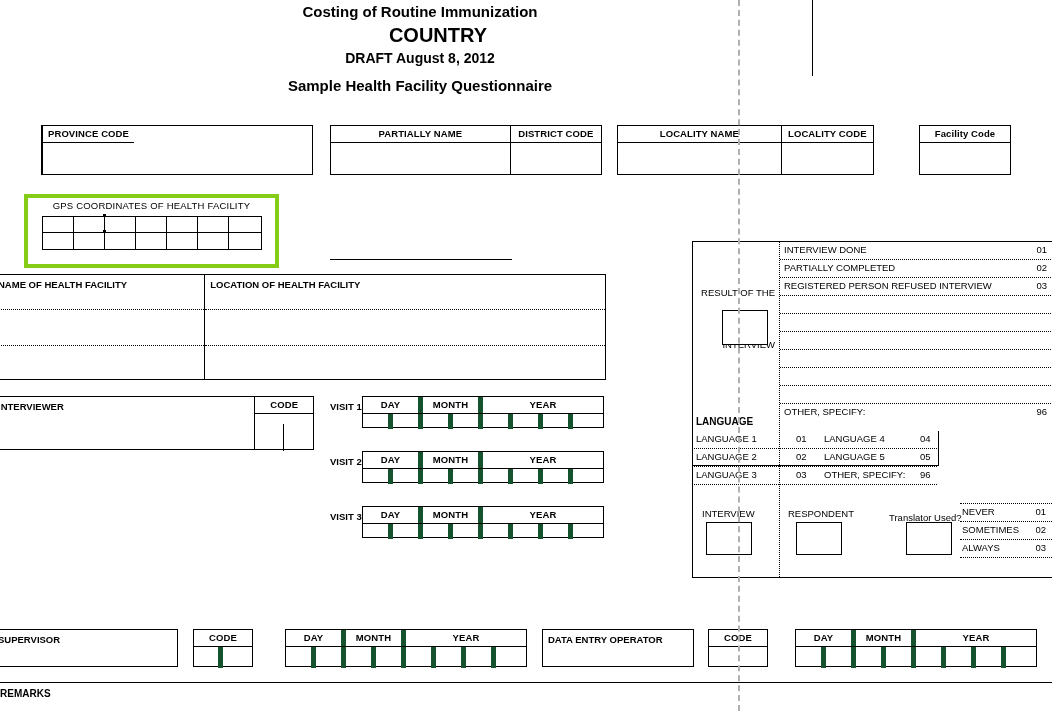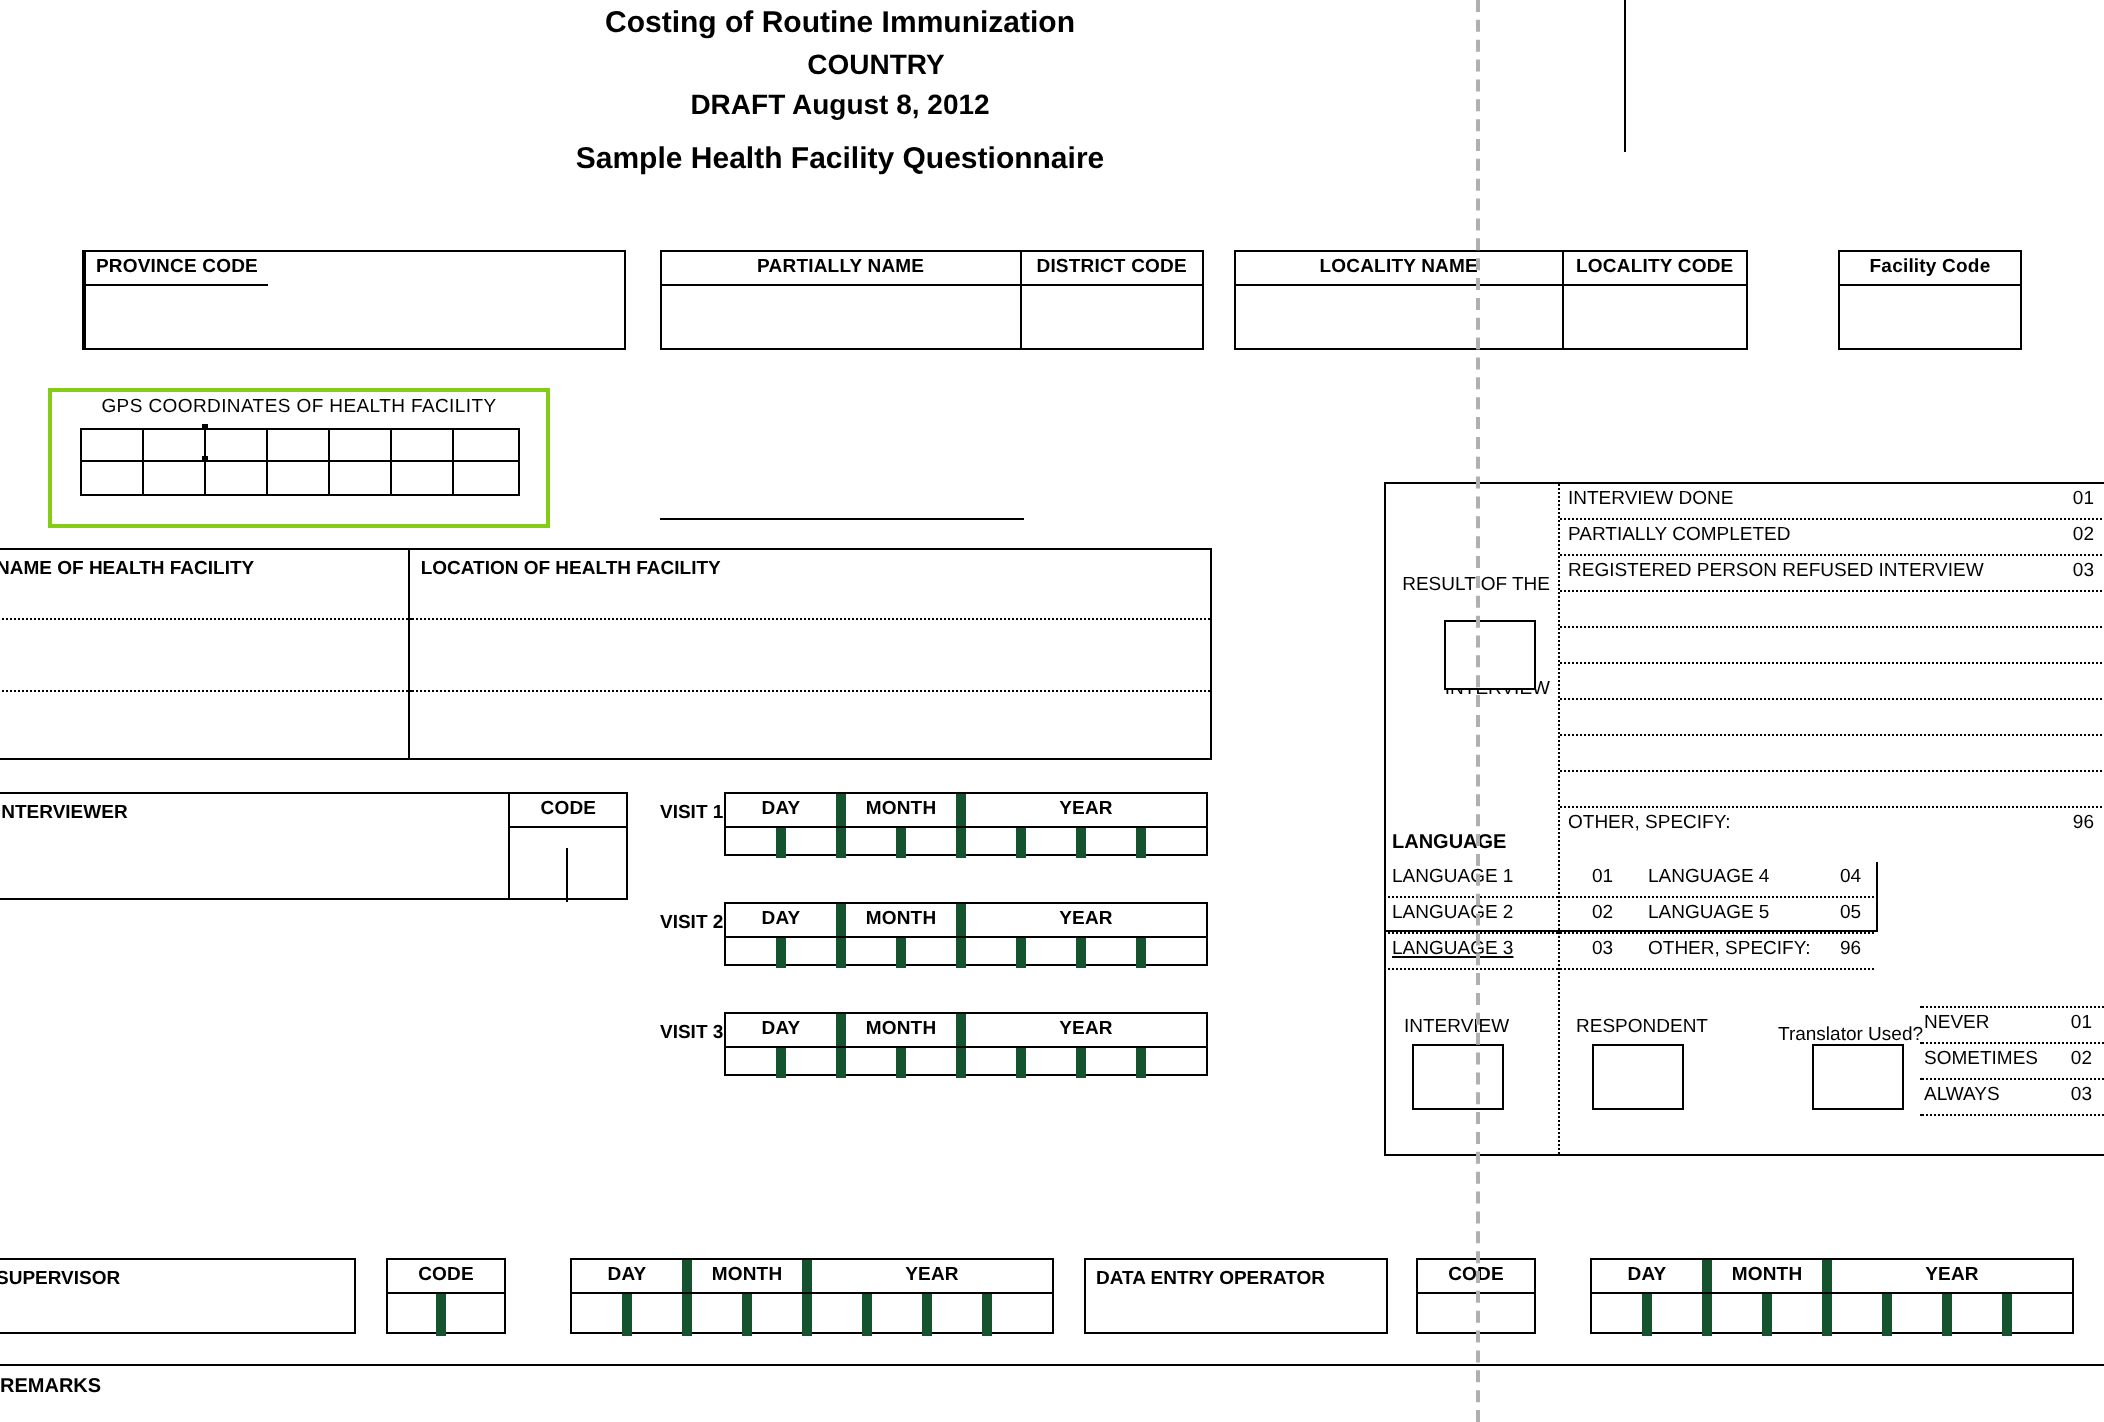--- a/index.html
+++ b/index.html
@@ -21,21 +21,21 @@
   
   .title-block {
     position: absolute;
     left: 0; top: 2px;
     width: 840px;
     text-align: center;
     font-weight: bold;
     line-height: 1.0;
   }
   .title-1 { font-size: 15px; padding-top: 2px; }
-  .title-2 { font-size: 14px; padding-top: 6px; padding-left: 36px; }
+  .title-2 { font-size: 20px; padding-top: 6px; padding-left: 36px; }
   .title-3 { font-size: 14px; padding-top: 6px; }
   .title-4 { font-size: 15px; padding-top: 13px; }
 
   
   .top-rule {
     position: absolute;
     left: 812px; top: 0px;
     width: 0; height: 76px;
     border-left: 1px solid #000;
   }
@@ -152,21 +152,21 @@
     font-size: 10px; font-weight: bold;
   }
   .sig-rule {
     position: absolute; left: 330px; top: 259px;
     width: 182px; height: 0; border-top: 1px solid #000;
   }
 
   .gps-outer {
     position: absolute; left: 24px; top: 194px;
     width: 247px; height: 66px;
-    border: 2px solid #84cc16;
+    border: 4px solid #84cc16;
   }
   .gps-title {
     position: absolute; left: 0; right: 0; top: 2px;
     text-align: center; font-size: 9.5px; letter-spacing: .2px;
   }
   .gps-grid {
     position: absolute; left: 14px; top: 18px;
     width: 218px; height: 32px;
     border: 1px solid #000;
   }
@@ -430,21 +430,21 @@
     <span style="left:132px;">LANGUAGE 4</span>
     <span style="left:228px;">04</span>
   </div>
   <div class="lrow">
     <span style="left:4px;">LANGUAGE 2</span>
     <span style="left:104px;">02</span>
     <span style="left:132px;">LANGUAGE 5</span>
     <span style="left:228px;">05</span>
   </div>
   <div class="lrow">
-    <span style="left:4px;text-decoration:underline;">LANGUAGE 3</span>
+    <span style="left:4px;">LANGUAGE 3</span>
     <span style="left:104px;">03</span>
     <span style="left:132px;">OTHER, SPECIFY:</span>
     <span style="left:228px;">96</span>
   </div>
 </div>
 <div class="lang-box-outline"></div>
 
 <div class="iv-label" style="left:702px;top:508px;">INTERVIEW</div>
 <div class="codebox abs" style="left:706px;top:522px;width:46px;height:33px;"></div>
 

